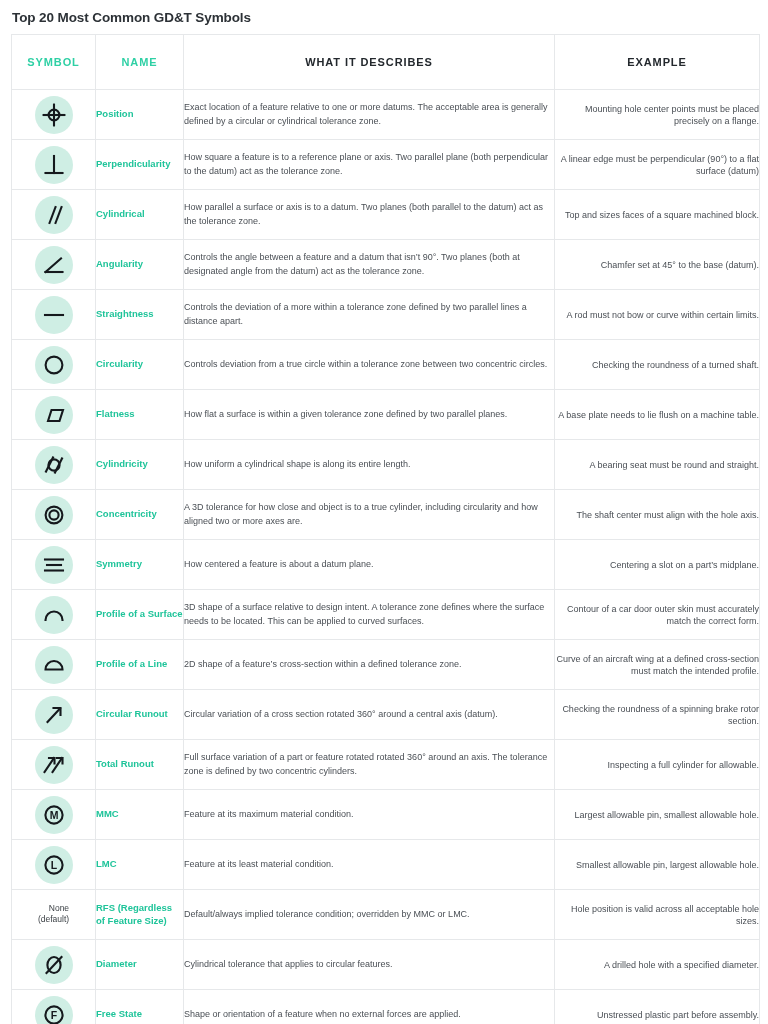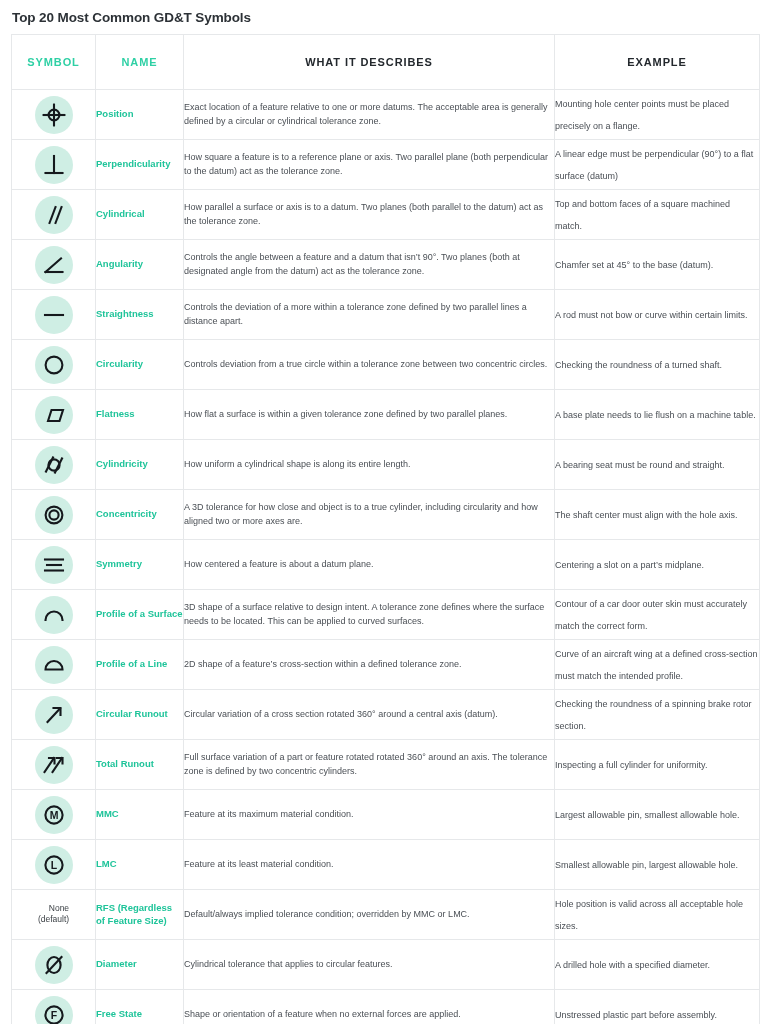--- a/index.html
+++ b/index.html
@@ -66,22 +66,23 @@
   }
   td.cell-desc {
     padding: 8px 14px 8px 11px;
     font-size: 9px;
     line-height: 13.5px;
     color: #4a4f55;
   }
   td.cell-example {
     padding: 8px 12px 8px 10px;
     font-size: 9px;
-    line-height: 22px;
+    line-height: 12px;
     color: #4a4f55;
+    text-align: right;
   }
   .sym-badge {
     display: inline-flex;
     align-items: center;
     justify-content: center;
     width: 38px;
     height: 38px;
     border-radius: 50%;
     background: #cfeee4;
   }
@@ -142,21 +143,21 @@
         </tr>
         <tr>
           <td class="cell-symbol"><span class="sym-badge">
               <svg width="24" height="24" viewBox="0 0 24 24">
                 <line x1="7.5" y1="20" x2="13.5" y2="4" stroke="#15191d" fill="none" stroke-width="2.1" stroke-linecap="square" stroke-linejoin="miter"></line>
                 <line x1="13.5" y1="20" x2="19.5" y2="4" stroke="#15191d" fill="none" stroke-width="2.1" stroke-linecap="square" stroke-linejoin="miter"></line>
               </svg>
             </span></td>
           <td class="cell-name">Cylindrical</td>
           <td class="cell-desc">How parallel a surface or axis is to a datum. Two planes (both parallel to the datum) act as the tolerance zone.</td>
-          <td class="cell-example">Top and bottom faces of a square machined match.</td>
+          <td class="cell-example">Top and sizes faces of a square machined block.</td>
         </tr>
         <tr>
           <td class="cell-symbol"><span class="sym-badge">
               <svg width="24" height="24" viewBox="0 0 24 24">
                 <line x1="3.5" y1="19" x2="20.5" y2="19" stroke="#15191d" fill="none" stroke-width="2.1" stroke-linecap="square" stroke-linejoin="miter"></line>
                 <line x1="3.5" y1="19" x2="19" y2="5.5" stroke="#15191d" fill="none" stroke-width="2.1" stroke-linecap="square" stroke-linejoin="miter"></line>
               </svg>
             </span></td>
           <td class="cell-name">Angularity</td>
           <td class="cell-desc">Controls the angle between a feature and a datum that isn’t 90°. Two planes (both at designated angle from the datum) act as the tolerance zone.</td>
@@ -262,21 +263,21 @@
           <td class="cell-symbol"><span class="sym-badge">
               <svg width="26" height="26" viewBox="0 0 26 26">
                 <line x1="3.5" y1="20" x2="13" y2="6" stroke="#15191d" fill="none" stroke-width="2.1" stroke-linecap="square" stroke-linejoin="miter"></line>
                 <polyline points="8,6 13.5,6 13.5,11.5" stroke="#15191d" fill="none" stroke-width="2.1" stroke-linecap="square" stroke-linejoin="miter"></polyline>
                 <line x1="11.5" y1="20" x2="21" y2="6" stroke="#15191d" fill="none" stroke-width="2.1" stroke-linecap="square" stroke-linejoin="miter"></line>
                 <polyline points="16,6 21.5,6 21.5,11.5" stroke="#15191d" fill="none" stroke-width="2.1" stroke-linecap="square" stroke-linejoin="miter"></polyline>
               </svg>
             </span></td>
           <td class="cell-name">Total Runout</td>
           <td class="cell-desc">Full surface variation of a part or feature rotated rotated 360° around an axis. The tolerance zone is defined by two concentric cylinders.</td>
-          <td class="cell-example">Inspecting a full cylinder for uniformity.</td>
+          <td class="cell-example">Inspecting a full cylinder for allowable.</td>
         </tr>
         <tr>
           <td class="cell-symbol"><span class="sym-badge">
               <svg width="26" height="26" viewBox="0 0 26 26">
                 <circle cx="13" cy="13" r="8.6" stroke="#15191d" fill="none" stroke-width="2.1" stroke-linecap="square" stroke-linejoin="miter"></circle>
                 <text x="13" y="17.2" text-anchor="middle" font-family="Liberation Sans, sans-serif" font-size="10.5" font-weight="bold" fill="#15191d">M</text>
               </svg>
             </span></td>
           <td class="cell-name">MMC</td>
           <td class="cell-desc">Feature at its maximum material condition.</td>

